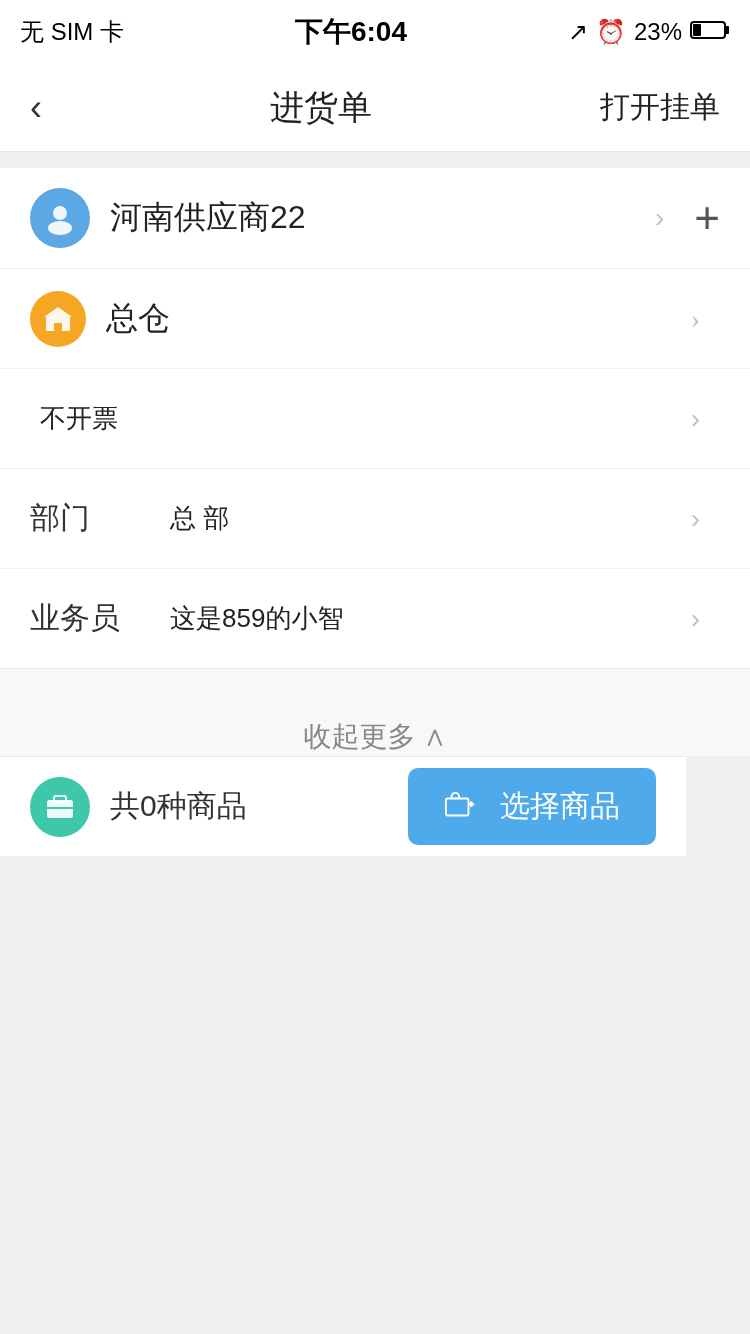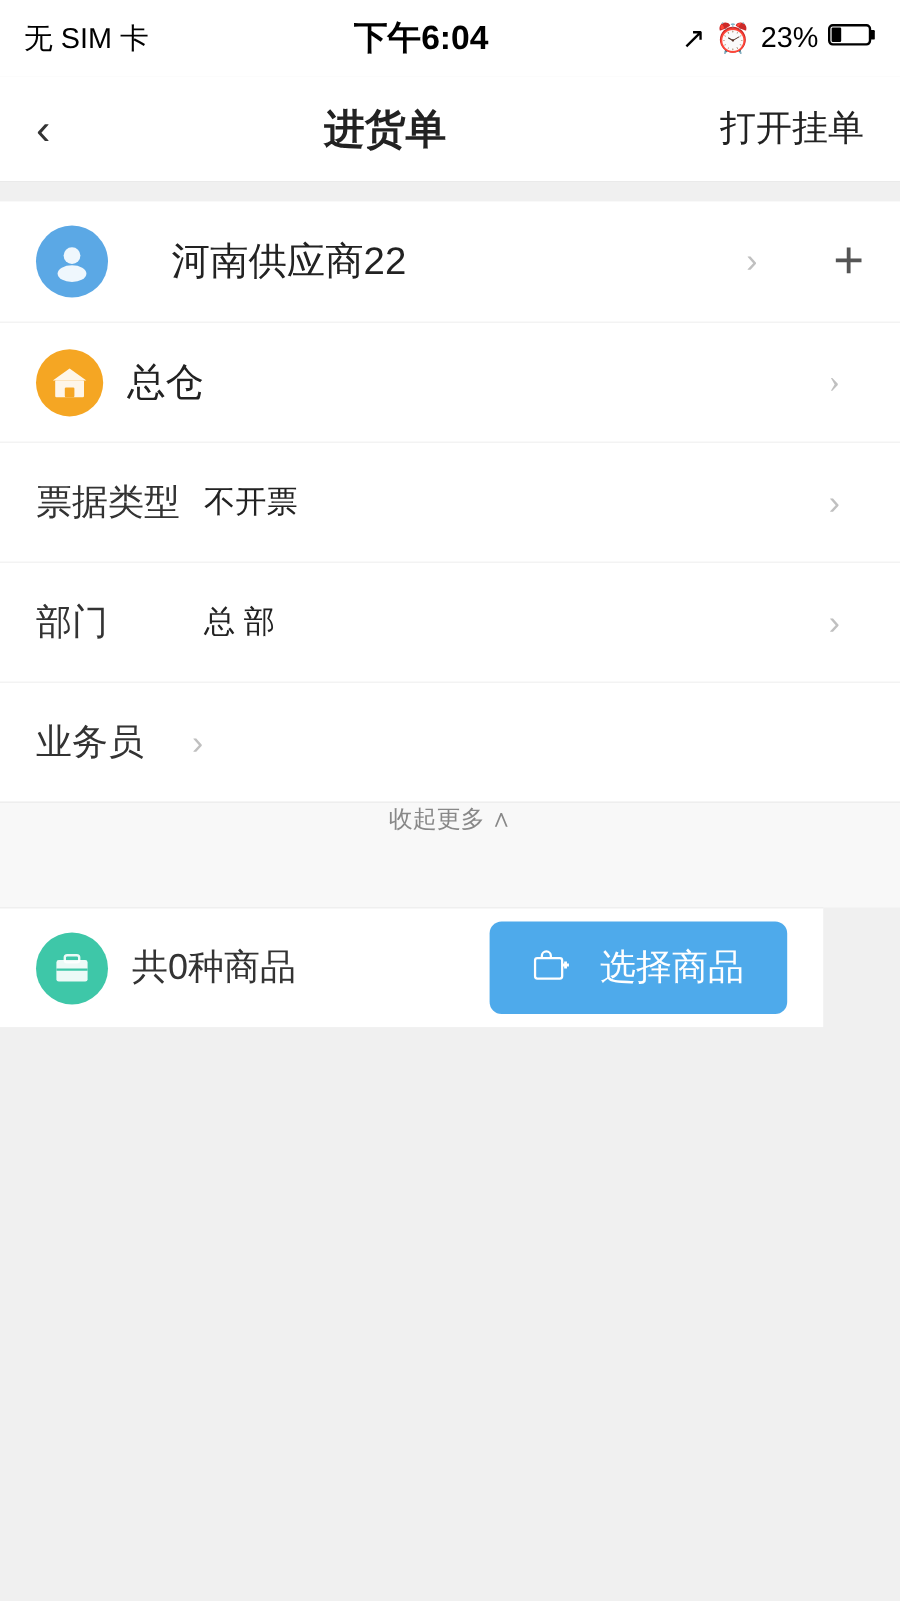--- a/index.html
+++ b/index.html
@@ -54,21 +54,21 @@
       padding: 0 30px;
       border-bottom: 1px solid #e5e5e5;
     }
     .nav-back {
       font-size: 36px;
       color: #333;
       cursor: pointer;
     }
     .nav-title {
       font-size: 34px;
-      font-weight: 700;
+      font-weight: 400;
       color: #222;
     }
     .nav-action {
       font-size: 30px;
       color: #222;
       cursor: pointer;
     }
 
     
     .section-divider {
@@ -84,21 +84,20 @@
     }
 
     
     .supplier-row {
       display: flex;
       align-items: center;
       padding: 0 30px;
       height: 100px;
       background: #fff;
       border-bottom: none;
-      gap: 33px;
     }
     .supplier-avatar {
       width: 60px;
       height: 60px;
       border-radius: 50%;
       background: #5ba8e5;
       display: flex;
       align-items: center;
       justify-content: center;
       margin-right: 20px;
@@ -186,26 +185,26 @@
       color: #222;
       padding-left: 10px;
     }
     .form-value.placeholder {
       color: #c0c0c0;
     }
 
     
     .collapse-row {
       display: flex;
-      align-items: flex-start;
+      align-items: flex-end;
       justify-content: center;
       height: 88px;
       background: #f8f8f8;
       border-top: 1px solid #ebebeb;
-      font-size: 20px;
+      font-size: 28px;
       color: #888;
       gap: 8px;
     }
 
     
     .bottom-bar {
       width: 686px;
       height: 100px;
       background: #fff;
       display: flex;
@@ -316,33 +315,33 @@
         <rect x="4" y="14" width="24" height="14" rx="1" fill="#fff" opacity="0.9"></rect>
         <polygon points="16,4 2,14 30,14" fill="#fff" opacity="0.9"></polygon>
         <rect x="12" y="20" width="8" height="8" rx="1" fill="#f5a623"></rect>
       </svg>
     </div>
     <span class="warehouse-name">总仓</span>
     <span class="row-arrow">›</span>
   </div>
 
   <div class="form-row">
-    <span class="form-label">票据类型</span>
     <span class="form-value">不开票</span>
     <span class="row-arrow">›</span>
   </div>
 
   <div class="form-row">
     <span class="form-label">部门</span>
     <span class="form-value">总 部</span>
     <span class="row-arrow">›</span>
   </div>
 
   <div class="form-row">
     <span class="form-label">业务员</span>
+    <span class="form-value">这是859的小智</span>
     <span class="row-arrow">›</span>
   </div>
 
 
   <div class="collapse-row">
     <span>收起更多 ∧</span>
   </div>
 </div>
 
 <div class="bottom-bar">

